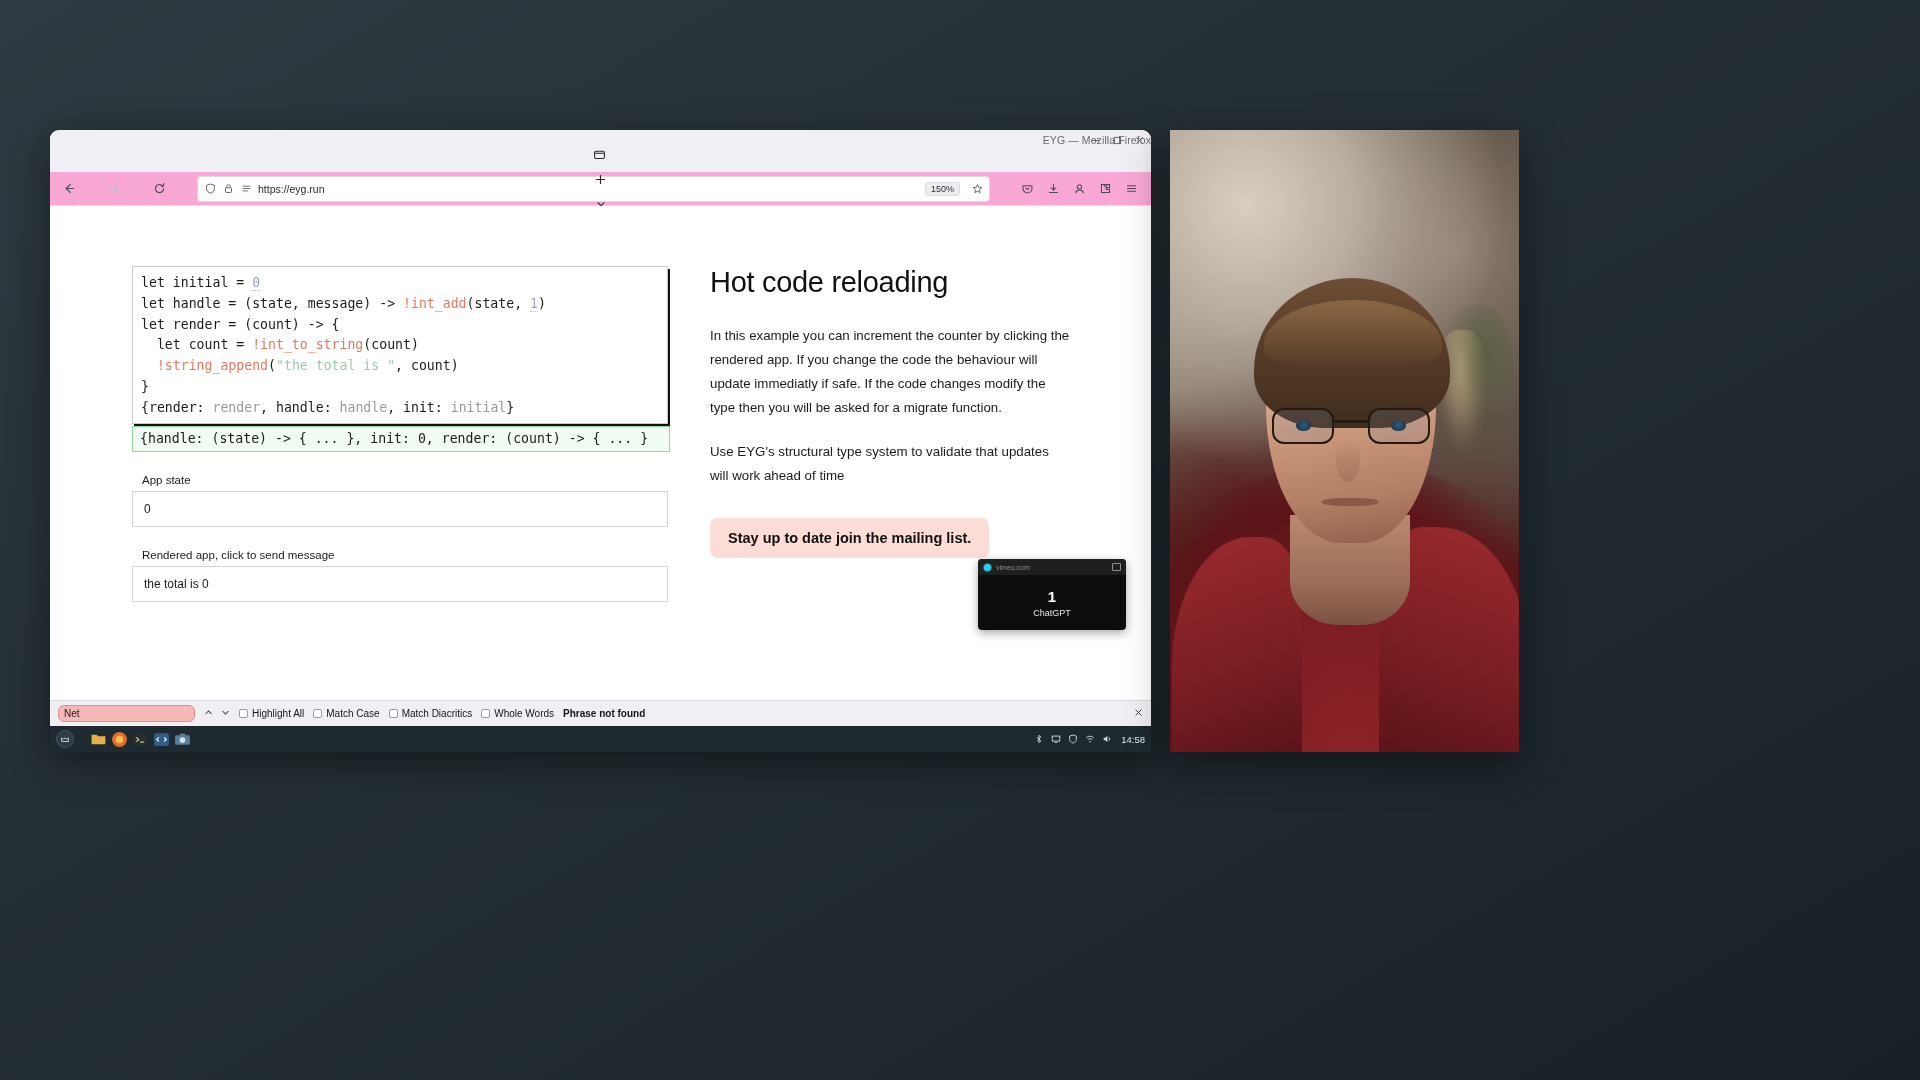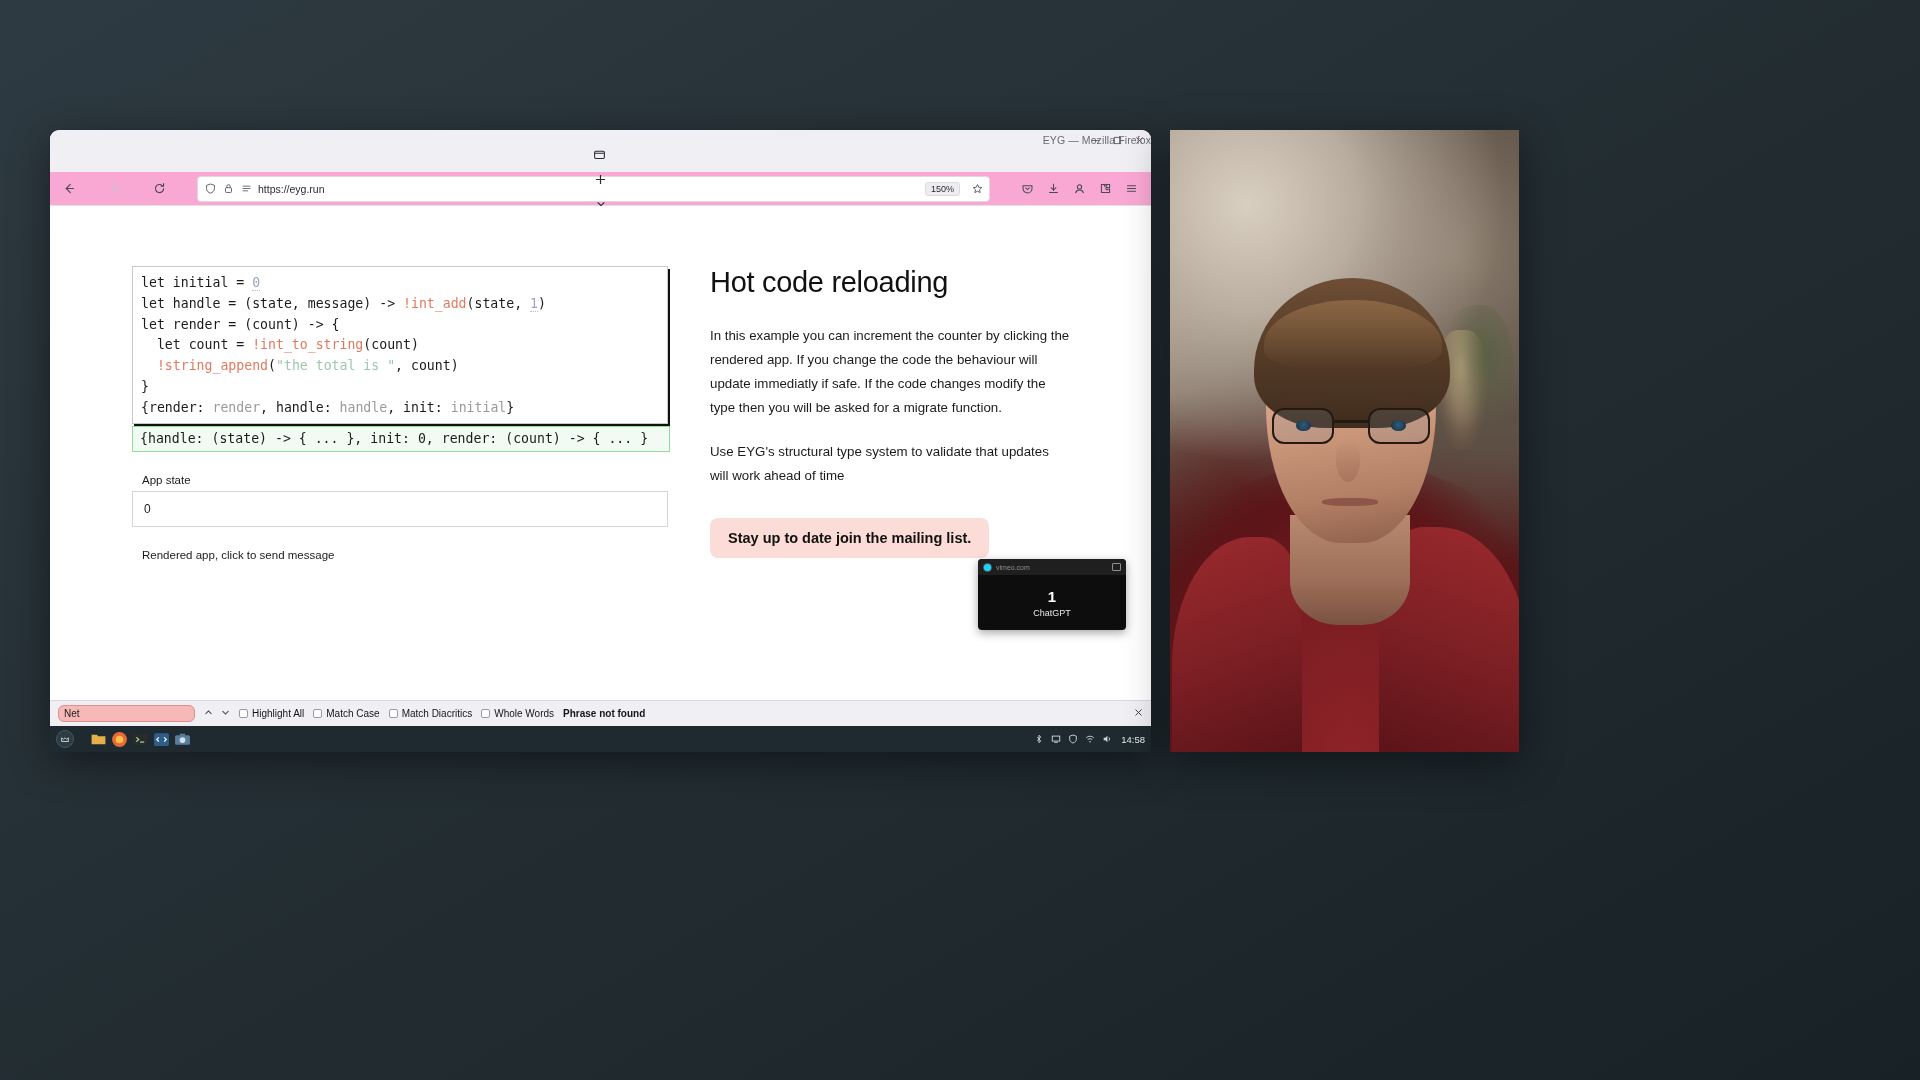--- a/index.html
+++ b/index.html
@@ -701,20 +701,21 @@
 
         <div class="code-card">
           <div class="code-body" id="code-body"><div><span class="k">let initial = </span><span class="num">0</span></div><div><span class="k">let handle = (state, message) -&gt; </span><span class="eff">!int_add</span><span class="k">(state, </span><span class="num">1</span><span class="k">)</span></div><div><span class="k">let render = (count) -&gt; {</span></div><div><span class="k">  let count = </span><span class="eff">!int_to_string</span><span class="k">(count)</span></div><div><span class="k">  </span><span class="eff">!string_append</span><span class="k">(</span><span class="str">"the total is "</span><span class="k">, count)</span></div><div><span class="k">}</span></div><div><span class="k">{render: </span><span class="dim">render</span><span class="k">, handle: </span><span class="dim">handle</span><span class="k">, init: </span><span class="dim">initial</span><span class="k">}</span></div></div>
         </div>
         <div class="code-result">{handle: (state) -&gt; { ... }, init: 0, render: (count) -&gt; { ... }</div>
 
         <div class="field-label">App state</div>
         <div class="field-box">0</div>
 
         <div class="field-label">Rendered app, click to send message</div>
+        <div class="field-box">the total is 0</div>
       </div>
 
       <div class="col-right">
         <h1 class="hot">Hot code reloading</h1>
         <p class="body">In this example you can increment the counter by clicking the rendered app. If you change the code the behaviour will update immediatly if safe. If the code changes modify the type then you will be asked for a migrate function.</p>
         <p class="body">Use EYG's structural type system to validate that updates will work ahead of time</p>
         <a class="mail-btn">Stay up to date join the mailing list.</a>
       </div>
     </div>
 

